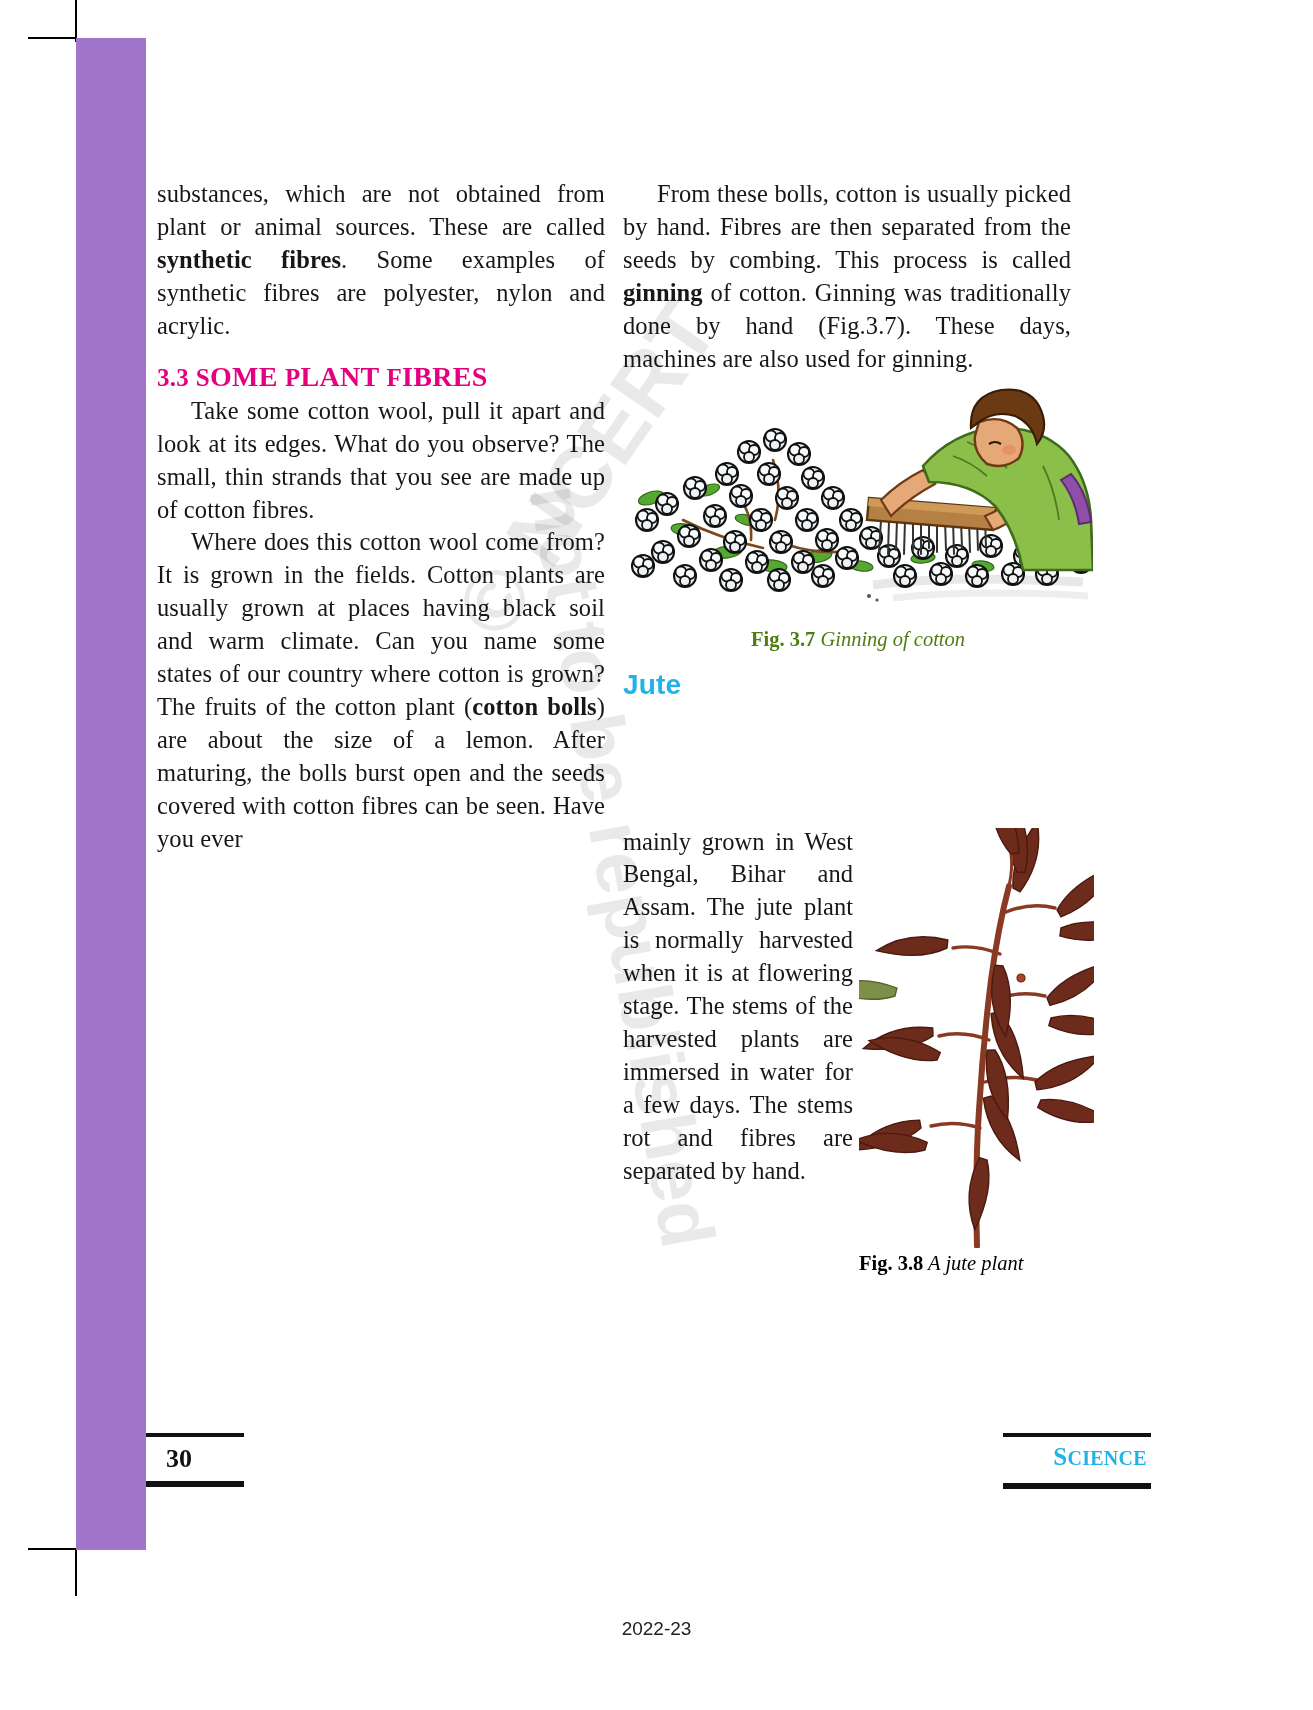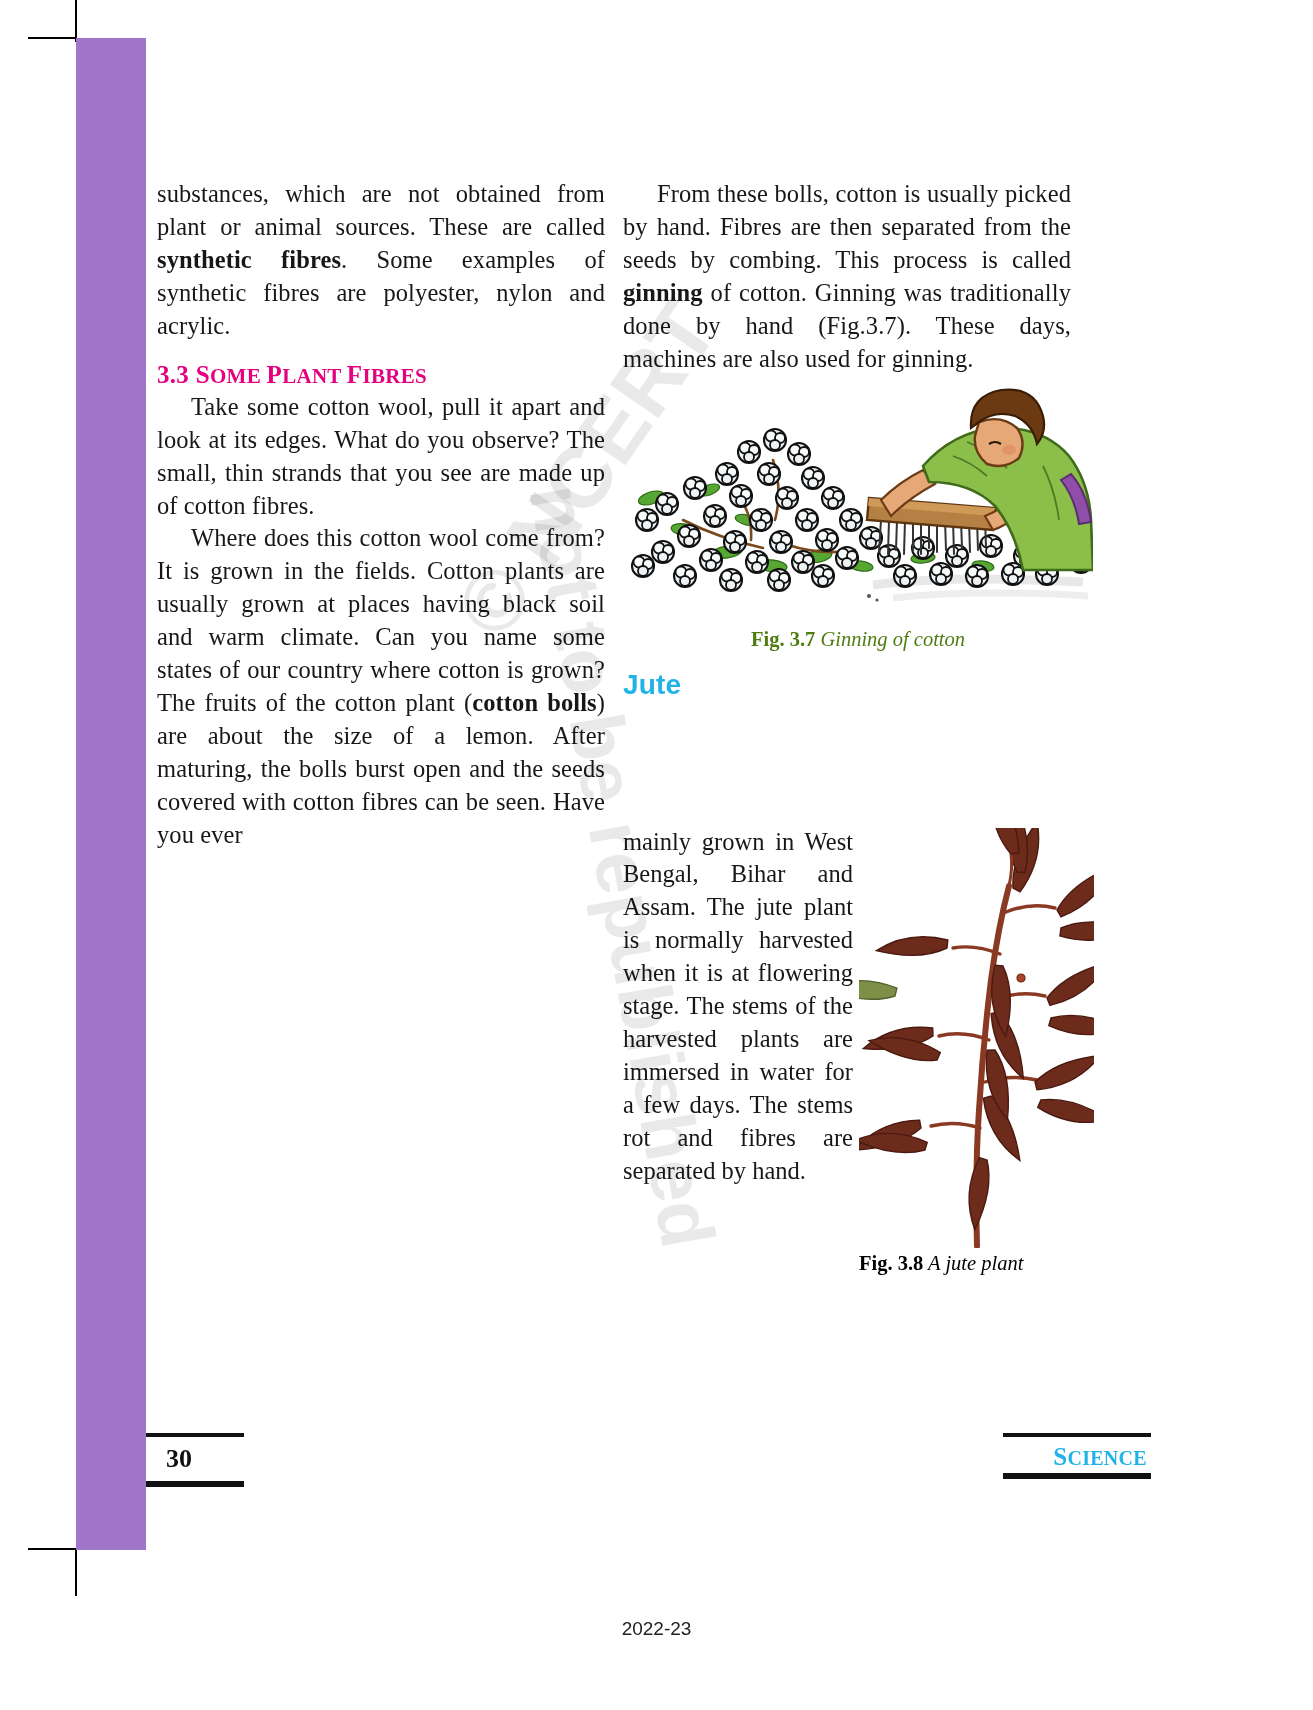--- a/index.html
+++ b/index.html
@@ -95,21 +95,21 @@
 
   
   .h-section {
     margin: 18px 0 2px 0;
     color: #e4007f;
     font-family: "Liberation Serif", serif;
     font-weight: bold;
     font-size: 25px;
     letter-spacing: 0.3px;
   }
-  .h-section .sc { font-size: 21px; }
+  .h-section .sc { font-size: 28px; }
 
   .h-sub {
     margin: 16px 0 6px 0;
     color: #21b3e8;
     font-family: "Liberation Sans", sans-serif;
     font-weight: bold;
     font-size: 28px;
     letter-spacing: 0.2px;
   }
   .h-sub-jute { margin: 3px 0 5px 0; }
@@ -278,21 +278,21 @@
     text-align: right;
     z-index: 10;
   }
   .rule-top-r { height: 4px; background:#111; width: 148px; }
   .rule-bot-r { height: 6px; background:#111; width: 148px; }
   .subject {
     color: #21b3e8;
     font-family: "Liberation Serif", serif;
     font-weight: bold;
     font-size: 25px;
-    padding: 6px 4px 2px 0;
+    padding: 6px 4px 12px 0;
     letter-spacing: .3px;
   }
   .subject .sc { font-size: 20px; }
 
   .year {
     position: absolute;
     left: 0; right: 0;
     top: 1618px;
     text-align: center;
     font-family: "Liberation Sans", sans-serif;

